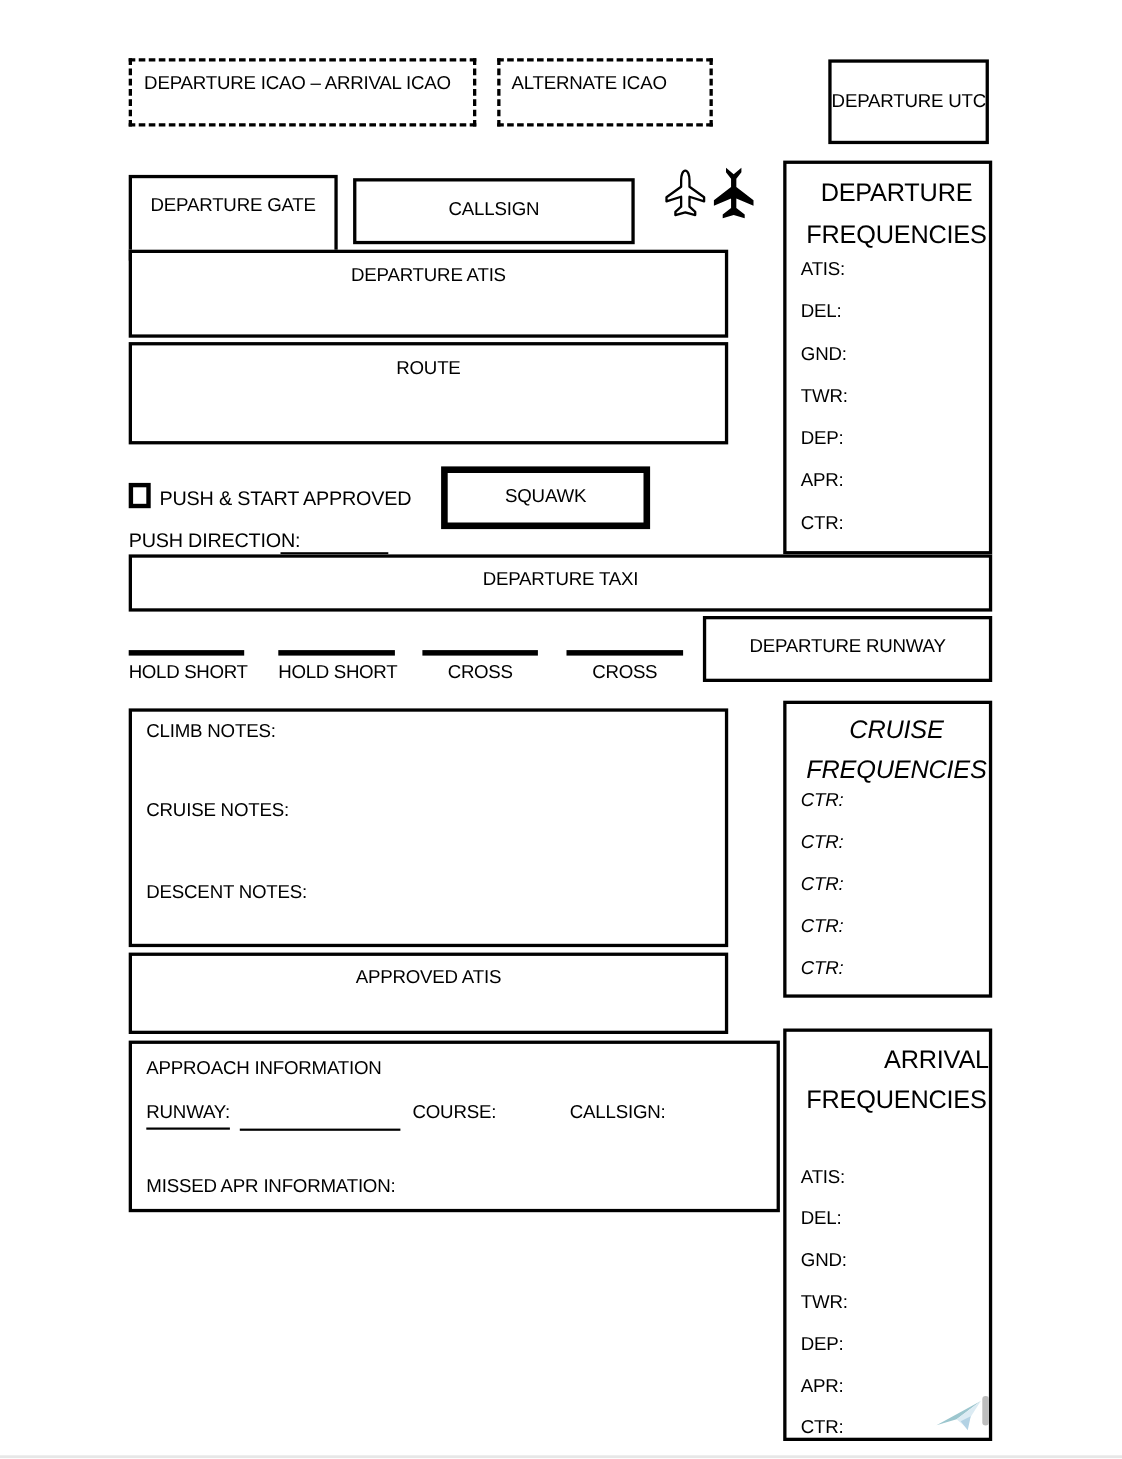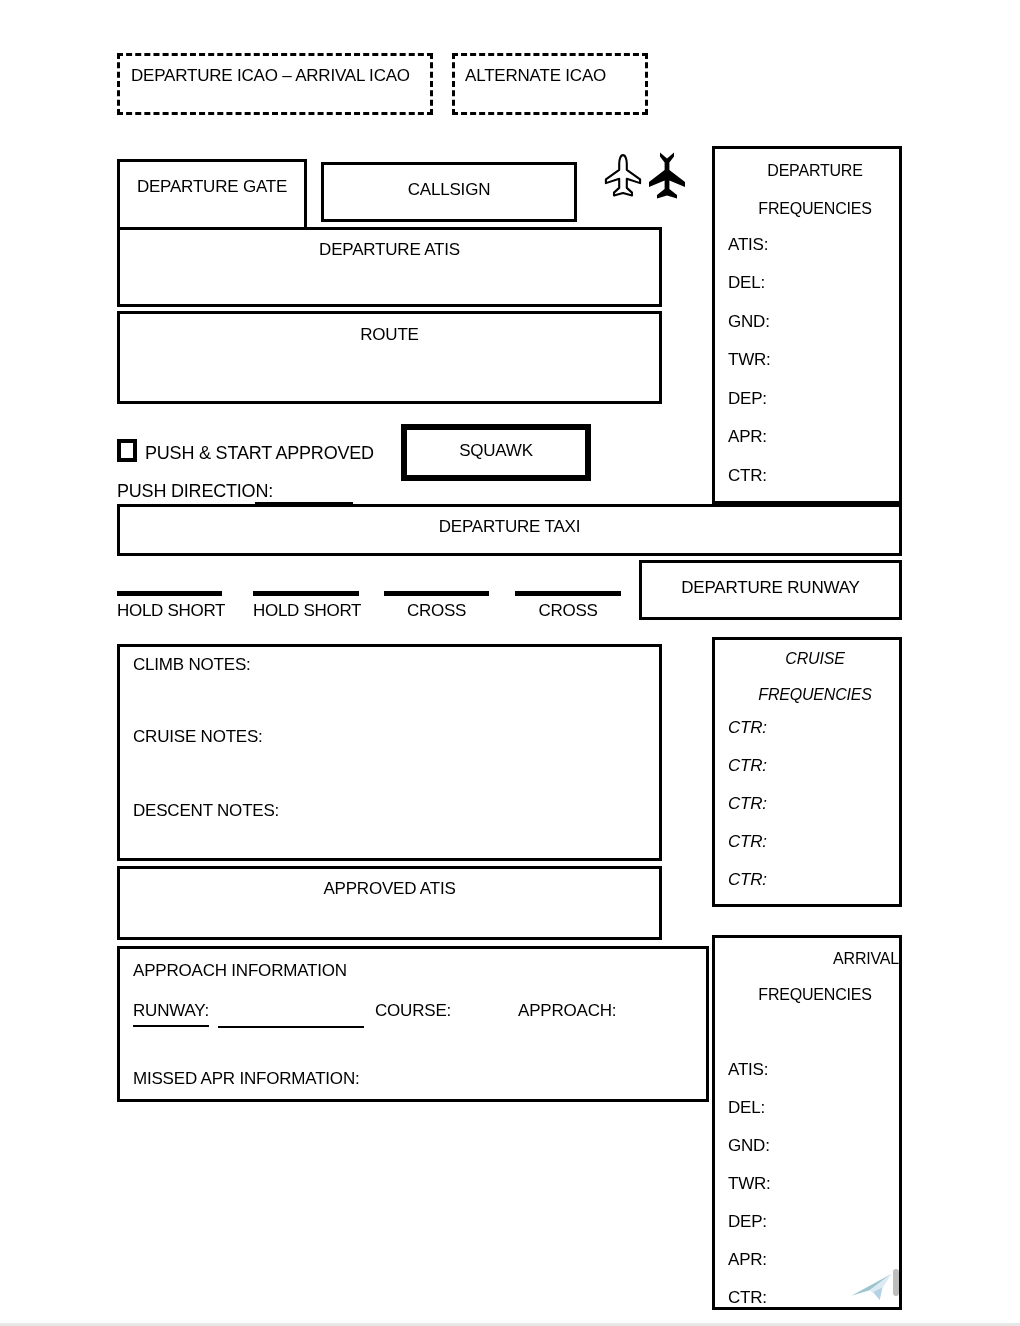--- a/index.html
+++ b/index.html
@@ -12,21 +12,21 @@
     position:absolute; border:3px solid #000; box-sizing:border-box; background:#fff;
   }
   .thick { border-width:6px; }
   .dashedbox { border:3px dashed #000; }
   .btitle {
     display:block; text-align:center; font-size:17px; letter-spacing:-0.2px;
     white-space:nowrap;
   }
   .lab { font-size:17px; letter-spacing:-0.2px; white-space:nowrap; }
   .abs { position:absolute; }
-  .panel-title { position:absolute; left:16px; right:0; text-align:center; font-size:16px; letter-spacing:-0.2px; }
+  .panel-title { position:absolute; left:16px; right:0; text-align:center; font-size:23px; letter-spacing:-0.2px; }
   .freq-row { position:absolute; left:13px; font-size:17px; letter-spacing:-0.2px; }
   .hold-group { position:absolute; }
   .hold-line { height:5px; background:#000; }
   .hold-label { font-size:17px; letter-spacing:-0.3px; margin-top:5px; text-align:center; white-space:nowrap; }
   .checkbox { position:absolute; width:20px; height:23px; border:4px solid #000; box-sizing:border-box; background:#fff; }
   .uline { position:absolute; height:2px; background:#000; }
   .runway-underlined { border-bottom:2px solid #000; padding-bottom:4px; }
   .page-edge { position:absolute; left:0; right:0; bottom:0; height:3px; background:#e7e7e7; }
   .scroll-thumb { position:absolute; width:6px; height:27px; background:#bdbdbd; border-radius:3px; }
 </style>
@@ -36,20 +36,23 @@
 <div class="page">
 
   <div class="box dashedbox" style="left:117px; top:53px; width:316px; height:62px;">
     <span class="lab abs" style="left:11px; top:10px;">DEPARTURE ICAO – ARRIVAL ICAO</span>
   </div>
 
   <div class="box dashedbox" style="left:452px; top:53px; width:196px; height:62px;">
     <span class="lab abs" style="left:10px; top:10px;">ALTERNATE ICAO</span>
   </div>
 
+  <div class="box" style="left:753px; top:54px; width:146px; height:77px;">
+    <span class="btitle" style="margin-top:25px;">DEPARTURE UTC</span>
+  </div>
 
   <div class="box" style="left:117px; top:159px; width:190px; height:78px;">
     <span class="btitle" style="margin-top:15px;">DEPARTURE GATE</span>
   </div>
 
   <div class="box" style="left:321px; top:162px; width:256px; height:60px;">
     <span class="btitle" style="margin-top:15px;">CALLSIGN</span>
   </div>
 
   <svg class="abs" style="left:604px; top:152px;" width="38" height="48" viewBox="0 0 40 48">
@@ -133,21 +136,21 @@
 
   <div class="box" style="left:117px; top:866px; width:545px; height:74px;">
     <span class="btitle" style="margin-top:10px;">APPROVED ATIS</span>
   </div>
 
   <div class="box" style="left:117px; top:946px; width:592px; height:156px;">
     <span class="lab abs" style="left:13px; top:12px;">APPROACH INFORMATION</span>
     <span class="lab abs runway-underlined" style="left:13px; top:52px;">RUNWAY:</span>
     <div class="uline" style="left:98px; top:77px; width:146px;"></div>
     <span class="lab abs" style="left:255px; top:52px;">COURSE:</span>
-    <span class="lab abs" style="left:398px; top:52px;">APPROACH:</span>
+    <span class="lab abs" style="left:398px; top:52px;">CALLSIGN:</span>
     <span class="lab abs" style="left:13px; top:120px;">MISSED APR INFORMATION:</span>
   </div>
 
   <div class="box" style="left:712px; top:935px; width:190px; height:375px;">
     <span class="panel-title" style="top:12px;text-align:right;">ARRIVAL</span>
     <span class="panel-title" style="top:48px;">FREQUENCIES</span>
     <div class="freq-row" style="top:122px;"><span>ATIS:</span></div>
     <div class="freq-row" style="top:160px;"><span>DEL:</span></div>
     <div class="freq-row" style="top:198px;"><span>GND:</span></div>
     <div class="freq-row" style="top:236px;"><span>TWR:</span></div>

